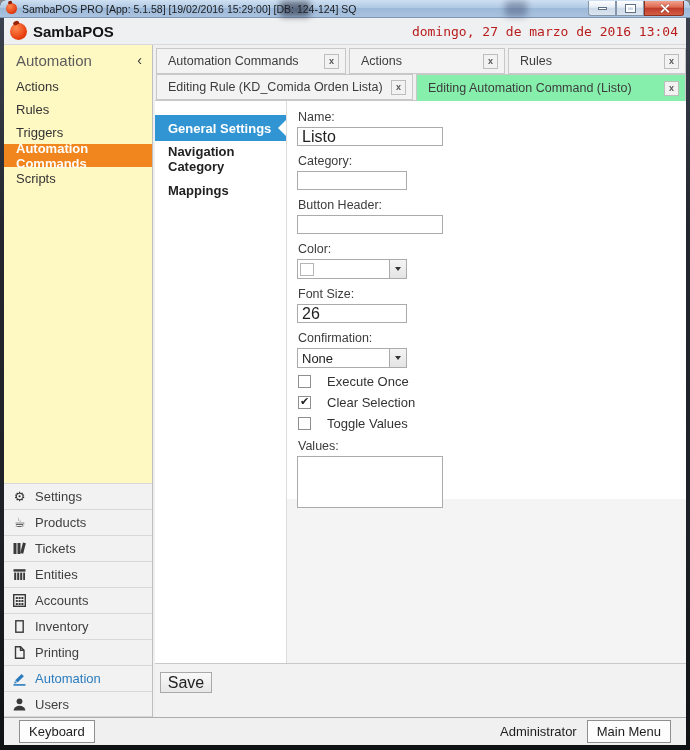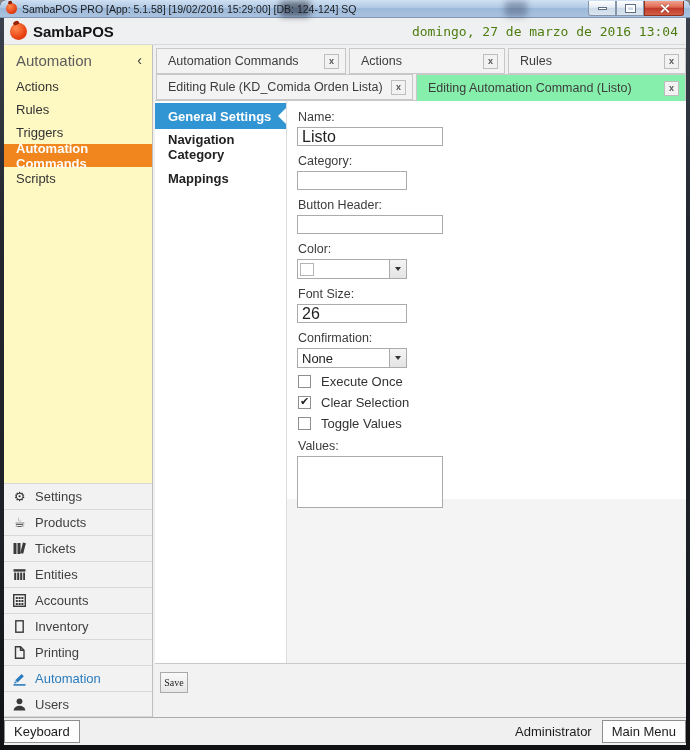--- a/index.html
+++ b/index.html
@@ -61,21 +61,21 @@
     padding:0 8px 0 6px; border-bottom:1px solid #d9d9d9;
   }
   .logo-circle{
     width:17px; height:17px; border-radius:50%;
     background:radial-gradient(circle at 35% 30%, #ff8a50, #e8400f 65%, #c02a05);
     margin-right:6px; position:relative;
   }
   .logo-circle::before{ content:""; position:absolute; left:3px; top:-2px; width:6px; height:4px;
     background:#9a2406; border-radius:60% 60% 0 60%; transform:rotate(-25deg); }
   .app-name{ font-size:15px; font-weight:bold; color:#141414; }
-  .header-date{ margin-left:auto; font-family:"DejaVu Sans Mono", monospace; font-size:13px; color:#4d7c0f;text-align:right; }
+  .header-date{ margin-left:auto; font-family:"DejaVu Sans Mono", monospace; font-size:13px; color:#b91c1c;text-align:right; }
 
   
   .body-row{ display:flex; height:672px; background:#f0f0f0; }
 
   
   .sidebar{ width:149px; flex:0 0 149px; background:#fef9c3; border-right:1px solid #bfbfbf;
     display:flex; flex-direction:column; }
   .sb-header{ height:30px; display:flex; align-items:center; padding:0 10px 0 12px;
     font-size:15px; color:#5c5c5c; }
   .sb-collapse{ margin-left:auto; font-size:14px; color:#333; cursor:pointer; }
@@ -104,21 +104,21 @@
   .tab-close{
     width:15px; height:15px; margin-left:6px; flex:0 0 auto;
     border:1px solid #bdbdbd; background:#f2f2f2; color:#555;
     font-size:9px; font-weight:bold; display:flex; align-items:center; justify-content:center; cursor:pointer;
   }
   .t-r1-1{ width:190px; } .t-r1-2{ width:156px; } .t-r1-3{ flex:1; }
   .t-r2-1{ width:257px; }
   .t-r2-2{ flex:1; background:#86efac; border-bottom:none; height:27px; margin-bottom:-1px; z-index:2; }
 
   .content{ flex:1; display:flex; border-top:1px solid #c8c8c8; background:#f4f4f4; overflow:hidden; }
-  .inner-nav{ width:132px; flex:0 0 132px; background:#fff; border-right:1px solid #dcdcdc; padding-top:2px; }
+  .inner-nav{ width:132px; flex:0 0 132px; background:#fff; border-right:1px solid #dcdcdc; padding-top:14px; }
   .nav-item{ height:26px; display:flex; align-items:center; padding-left:13px;
     font-size:13px; font-weight:bold; color:#222; cursor:pointer; position:relative; margin-bottom:5px; }
   .nav-item.selected{ background:#3095D2; color:#fff; }
   .nav-item.selected::after{ content:""; position:absolute; right:0; top:50%; margin-top:-8px;
     border-top:8px solid transparent; border-bottom:8px solid transparent; border-right:8px solid #fff; }
 
   .form-region{ flex:1; background:#f4f4f4; }
   .form-panel{ background:#fff; height:398px; padding:8px 10px 0 10px; }
   .f-label{ font-size:12.5px; color:#3c3c3c; margin:8px 0 3px 1px; }
   .f-label:first-child{ margin-top:1px; }
@@ -128,40 +128,40 @@
   }
   .w-lg{ width:146px; } .w-md{ width:110px; }
   .combo{ height:20px; width:110px; border:1px solid #ababab; background:#fff;
     display:flex; align-items:center; cursor:pointer; }
   .combo-value{ flex:1; font-size:13px; color:#222; padding-left:4px; }
   .combo-swatch{ width:14px; height:13px; border:1px solid #b5b5b5; background:#fff; margin-left:2px; }
   .combo-btn{ width:17px; height:100%; border-left:1px solid #ababab; background:linear-gradient(#f4f4f4,#e4e4e4);
     display:flex; align-items:center; justify-content:center; }
   .combo-arrow{ width:0; height:0; border-left:3.5px solid transparent; border-right:3.5px solid transparent;
     border-top:4px solid #333; }
-  .check-row{ display:flex; align-items:center; gap:10px; margin:6px 0 0 1px; cursor:pointer; }
+  .check-row{ display:flex; align-items:center; gap:16px; margin:6px 0 0 1px; cursor:pointer; }
   .checkbox{ width:13px; height:13px; border:1px solid #8e8e8e; background:#fff;
     display:flex; align-items:center; justify-content:center; }
   .checkmark{ display:none; font-size:11px; line-height:1; color:#222;
     font-family:"DejaVu Sans", sans-serif; margin-top:-2px; }
   .checkbox.checked .checkmark{ display:block; }
   .check-label{ font-size:13px; color:#333; }
   .f-textarea{ display:block; width:146px; height:52px; border:1px solid #ababab; background:#fff;
     resize:none; outline:none; font-family:"Liberation Sans", sans-serif; font-size:13px; }
 
   .save-row{ height:54px; background:#f2f2f2; border-top:1px solid #c9c9c9; padding:8px 0 0 5px; }
   .save-btn{
-    width:28px; height:21px; font-size:10px; color:#222;
+    width:52px; height:21px; font-size:16px; color:#222;
     background:linear-gradient(#f9f9f9,#e7e7e7); border:1px solid #a9a9a9;
-    font-family:Liberation Serif, serif; cursor:pointer;
+    font-family:Liberation Sans, sans-serif; cursor:pointer;
   }
 
   
   .footer{ height:28px; background:#f0f0f0; border-top:1px solid #adadad;
-    display:flex; align-items:center; padding:0 0; }
+    display:flex; align-items:center; padding:0 15px; }
   .footer-btn{
     height:23px; background:#fdfdfd; border:1px solid #8f8f8f; font-size:13px; color:#1d1d1d;
     font-family:"Liberation Sans", sans-serif; padding:0 9px; cursor:pointer;
   }
   .footer-user{ margin-left:auto; font-size:13px; color:#1d1d1d; margin-right:10px; }
 
   svg.ic{ display:block; }
   svg.ic .fill{ fill:#3a3a3a; }
   svg.ic .stroke{ fill:none; stroke:#3a3a3a; stroke-width:1.4; }
   .active svg.ic .fill{ fill:#2b7cbe; }

